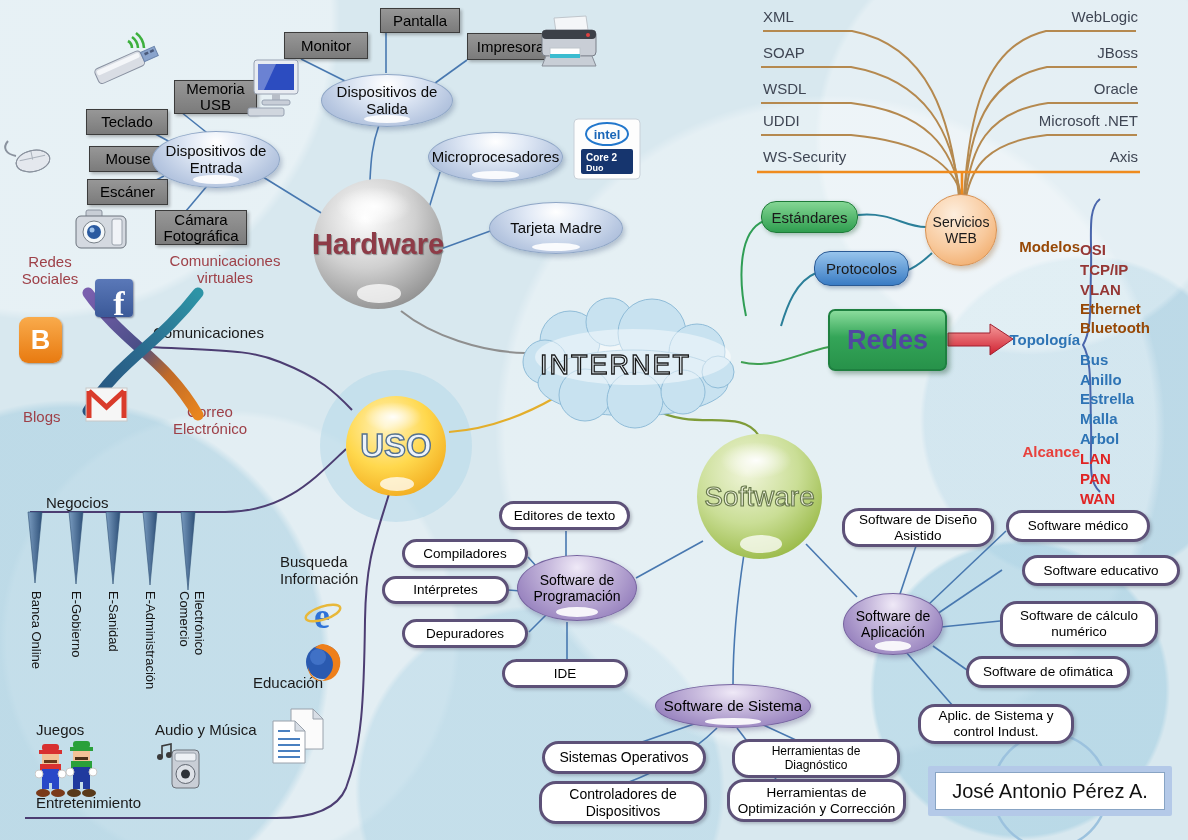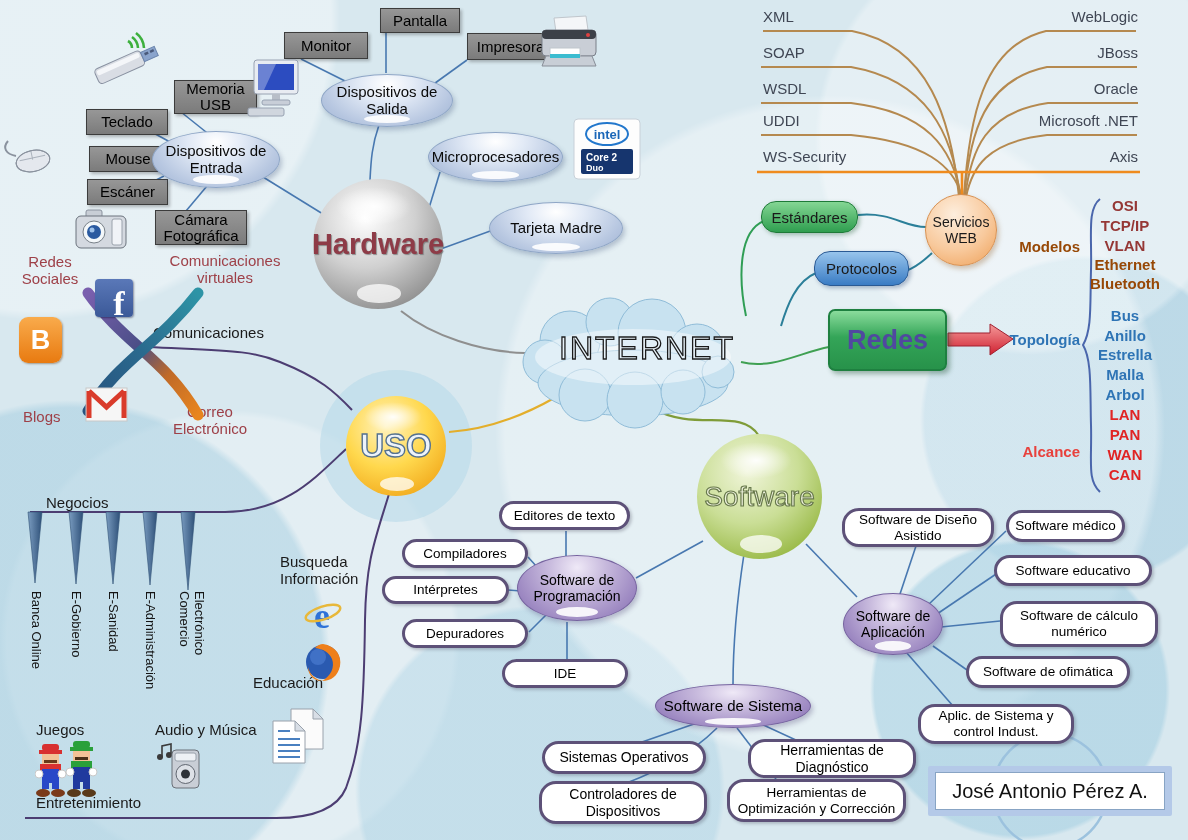--- a/index.html
+++ b/index.html
@@ -34,21 +34,21 @@
   .sphere{border-radius:50%;position:absolute;z-index:2;display:flex;align-items:center;justify-content:center;}
   .sphere::before{content:"";position:absolute;left:18%;top:6%;width:58%;height:30%;
         background:radial-gradient(ellipse at center, rgba(255,255,255,.95), rgba(255,255,255,0) 70%);border-radius:50%;}
   .sphere::after{content:"";position:absolute;left:34%;bottom:5%;width:34%;height:14%;
         background:rgba(255,255,255,.75);border-radius:50%;}
   .lbl{position:absolute;z-index:2;font-size:15px;}
   .redlab{color:#9e4048;}
   .b15{font-weight:bold;font-size:15px;}
   .vlab{position:absolute;z-index:2;writing-mode:vertical-lr;font-size:13px;line-height:1.15;color:#141414;height:128px;}
   .icon{position:absolute;z-index:2;}
-  .rlist{position:absolute;z-index:2;width:90px;text-align:center;font-weight:bold;font-size:15px;height:19px;}
+  .rlist{position:absolute;z-index:2;width:90px;font-weight:bold;font-size:15px;height:19px;margin-top:44px;}
 </style>
 </head>
 <body>
 
 <div id="canvas">
 
 <svg id="wires" width="1188" height="840" viewBox="0 0 1188 840">
   <defs>
     <linearGradient id="gspike" x1="0" y1="0" x2="1" y2="0">
       <stop offset="0" stop-color="#7a9cc0"></stop>
@@ -177,21 +177,21 @@
 
 <div class="node bell" style="left:152px;top:131px;width:128px;height:57px">Dispositivos de Entrada</div>
 <div class="node bell" style="left:321px;top:74px;width:132px;height:53px">Dispositivos de Salida</div>
 <div class="node bell" style="left:428px;top:132px;width:135px;height:50px">Microprocesadores</div>
 <div class="node bell" style="left:489px;top:202px;width:134px;height:52px">Tarjeta Madre</div>
 
 <div class="sphere" style="left:313px;top:179px;width:130px;height:130px;background:radial-gradient(circle at 40% 30%, #ffffff, #d0d0d0 42%, #949494 78%, #747474)">
   <span style="position:relative;z-index:3;font-size:29px;font-weight:bold;color:#8e3b47;text-shadow:1px 1px 1px rgba(90,90,90,.6)">Hardware</span>
 </div>
 
-<div class="lbl" style="left:540px;top:330px;width:195px;text-align:right;font-size:32px;letter-spacing:2px;color:#e8f3fa;-webkit-text-stroke:1.3px #1a1a1a">INTERNET</div>
+<div class="lbl" style="left:540px;top:350px;width:195px;text-align:left;font-size:27px;letter-spacing:2px;color:#e8f3fa;-webkit-text-stroke:1.3px #1a1a1a">INTERNET</div>
 
 <div class="lbl" style="left:763px;top:8px;color:#3f4654">XML</div>
 <div class="lbl" style="left:763px;top:44px;color:#3f4654">SOAP</div>
 <div class="lbl" style="left:763px;top:80px;color:#3f4654">WSDL</div>
 <div class="lbl" style="left:763px;top:112px;color:#3f4654">UDDI</div>
 <div class="lbl" style="left:763px;top:148px;color:#3f4654">WS-Security</div>
 <div class="lbl" style="left:1000px;top:8px;width:138px;text-align:right;color:#3f4654">WebLogic</div>
 <div class="lbl" style="left:1000px;top:44px;width:138px;text-align:right;color:#3f4654">JBoss</div>
 <div class="lbl" style="left:1000px;top:80px;width:138px;text-align:right;color:#3f4654">Oracle</div>
 <div class="lbl" style="left:1000px;top:112px;width:138px;text-align:right;color:#3f4654">Microsoft .NET</div>
@@ -258,31 +258,31 @@
 </div>
 
 <div class="node pill" style="left:499px;top:501px;width:131px;height:29px">Editores de texto</div>
 <div class="node pill" style="left:402px;top:539px;width:126px;height:29px">Compiladores</div>
 <div class="node pill" style="left:382px;top:576px;width:127px;height:28px">Intérpretes</div>
 <div class="node pill" style="left:402px;top:619px;width:126px;height:29px">Depuradores</div>
 <div class="node pill" style="left:502px;top:659px;width:126px;height:29px">IDE</div>
 <div class="node pill" style="left:842px;top:508px;width:152px;height:39px">Software de Diseño Asistido</div>
 
 <div class="node pell" style="left:517px;top:555px;width:120px;height:66px">Software de Programación</div>
-<div class="node pill" style="left:1006px;top:510px;width:119px;height:32px">Software médico</div>
-<div class="node pill" style="left:994px;top:555px;width:158px;height:31px">Software educativo</div>
+<div class="node pill" style="left:1006px;top:510px;width:144px;height:32px">Software médico</div>
+<div class="node pill" style="left:1022px;top:555px;width:158px;height:31px">Software educativo</div>
 <div class="node pill" style="left:1000px;top:601px;width:158px;height:46px">Software de cálculo numérico</div>
 <div class="node pill" style="left:966px;top:656px;width:164px;height:32px">Software de ofimática</div>
 <div class="node pill" style="left:918px;top:704px;width:156px;height:40px">Aplic. de Sistema y control Indust.</div>
 <div class="node pell" style="left:843px;top:593px;width:100px;height:62px">Software de Aplicación</div>
 
 <div class="node pell" style="left:655px;top:684px;width:156px;height:44px;font-size:15px">Software de Sistema</div>
 <div class="node pill" style="left:542px;top:741px;width:164px;height:33px;font-size:14px">Sistemas Operativos</div>
 <div class="node pill" style="left:539px;top:781px;width:168px;height:43px;font-size:14px">Controladores de Dispositivos</div>
-<div class="node pill" style="left:748px;top:739px;width:168px;height:39px;font-size:14px">Herramientas de Diagnóstico</div>
+<div class="node pill" style="left:732px;top:739px;width:168px;height:39px;font-size:12px">Herramientas de Diagnóstico</div>
 <div class="node pill" style="left:727px;top:779px;width:179px;height:43px">Herramientas de Optimización y Corrección</div>
 
 <div class="node" style="left:928px;top:766px;width:244px;height:50px;background:#b4c9e8;border-radius:2px">
   <div style="width:228px;height:36px;background:#fff;border:1px solid #88a4c4;display:flex;align-items:center;justify-content:center;">
     <span style="font-size:20px;color:#111">José Antonio Pérez A.</span>
   </div>
 </div>
 
 <div class="icon" style="left:82px;top:16px">
   <svg width="92" height="72" viewBox="0 0 92 72">

